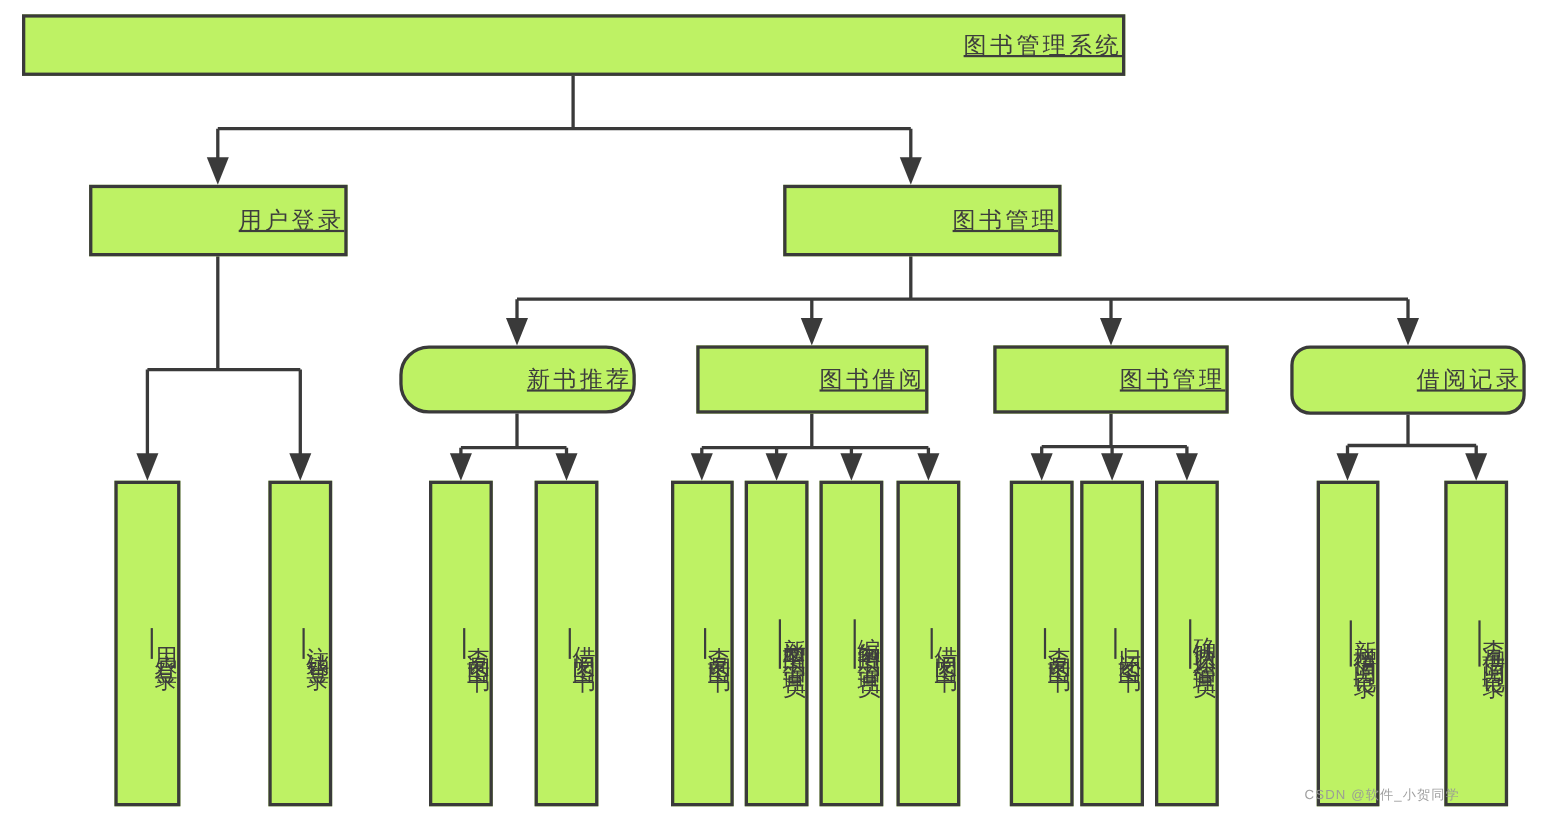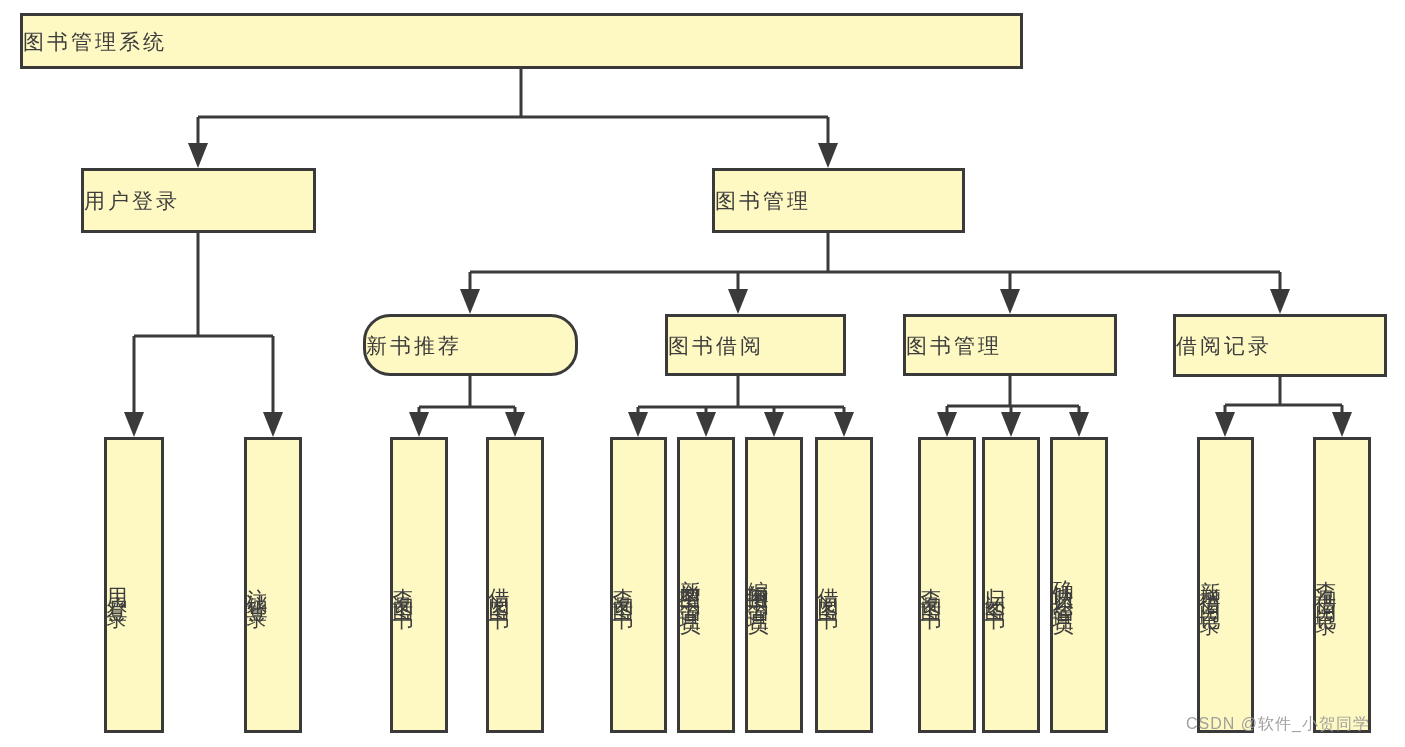--- a/index.html
+++ b/index.html
@@ -20,44 +20,45 @@
     left: 0;
     top: 0;
     width: 1405px;
     height: 747px;
     pointer-events: none;
   }
   .node {
     position: absolute;
     box-sizing: border-box;
     border: 3px solid #3a3a3a;
-    background: #fef9c3;
+    background: #bef264;
     display: flex;
     align-items: center;
-    justify-content: flex-start;
+    justify-content: flex-end;
     color: #3d3d3d;
+    text-decoration: underline;
   }
   .h-label {
     font-size: 21px;
     letter-spacing: 3px;
     line-height: 1;
     white-space: nowrap;
   }
   .leaf-label {
     writing-mode: vertical-rl;
     text-orientation: mixed;
     font-size: 21px;
     letter-spacing: 7px;
     line-height: 1;
   }
   .watermark {
     position: absolute;
     left: 1186px;
     top: 714px;
-    font-size: 16px;
+    font-size: 12px;
     color: rgba(152, 152, 152, 0.92);
     letter-spacing: 1px;
     white-space: nowrap;
     z-index: 5;
   }
 </style>
 </head>
 <body>
 
 <div class="canvas">
@@ -116,27 +117,27 @@
   <div class="node" style="left:81px; top:168px; width:235px; height:65px;">
     <span class="h-label">用户登录</span>
   </div>
   <div class="node" style="left:712px; top:168px; width:253px; height:65px;">
     <span class="h-label">图书管理</span>
   </div>
 
   <div class="node" style="left:363px; top:314px; width:215px; height:62px;border-radius:27px;">
     <span class="h-label">新书推荐</span>
   </div>
-  <div class="node" style="left:633px; top:314px; width:181px; height:62px;margin-left:32px;">
+  <div class="node" style="left:633px; top:314px; width:211px; height:62px;">
     <span class="h-label">图书借阅</span>
   </div>
   <div class="node" style="left:903px; top:314px; width:214px; height:62px;">
     <span class="h-label">图书管理</span>
   </div>
-  <div class="node" style="left:1173px; top:314px; width:214px; height:63px;">
+  <div class="node" style="left:1173px; top:314px; width:214px; height:63px;border-radius:18px;">
     <span class="h-label">借阅记录</span>
   </div>
 
   <div class="node" style="left:104px; top:437px; width:60px; height:296px;">
     <span class="leaf-label">用户登录</span>
   </div>
   <div class="node" style="left:244px; top:437px; width:58px; height:296px;">
     <span class="leaf-label">注销登录</span>
   </div>
 

